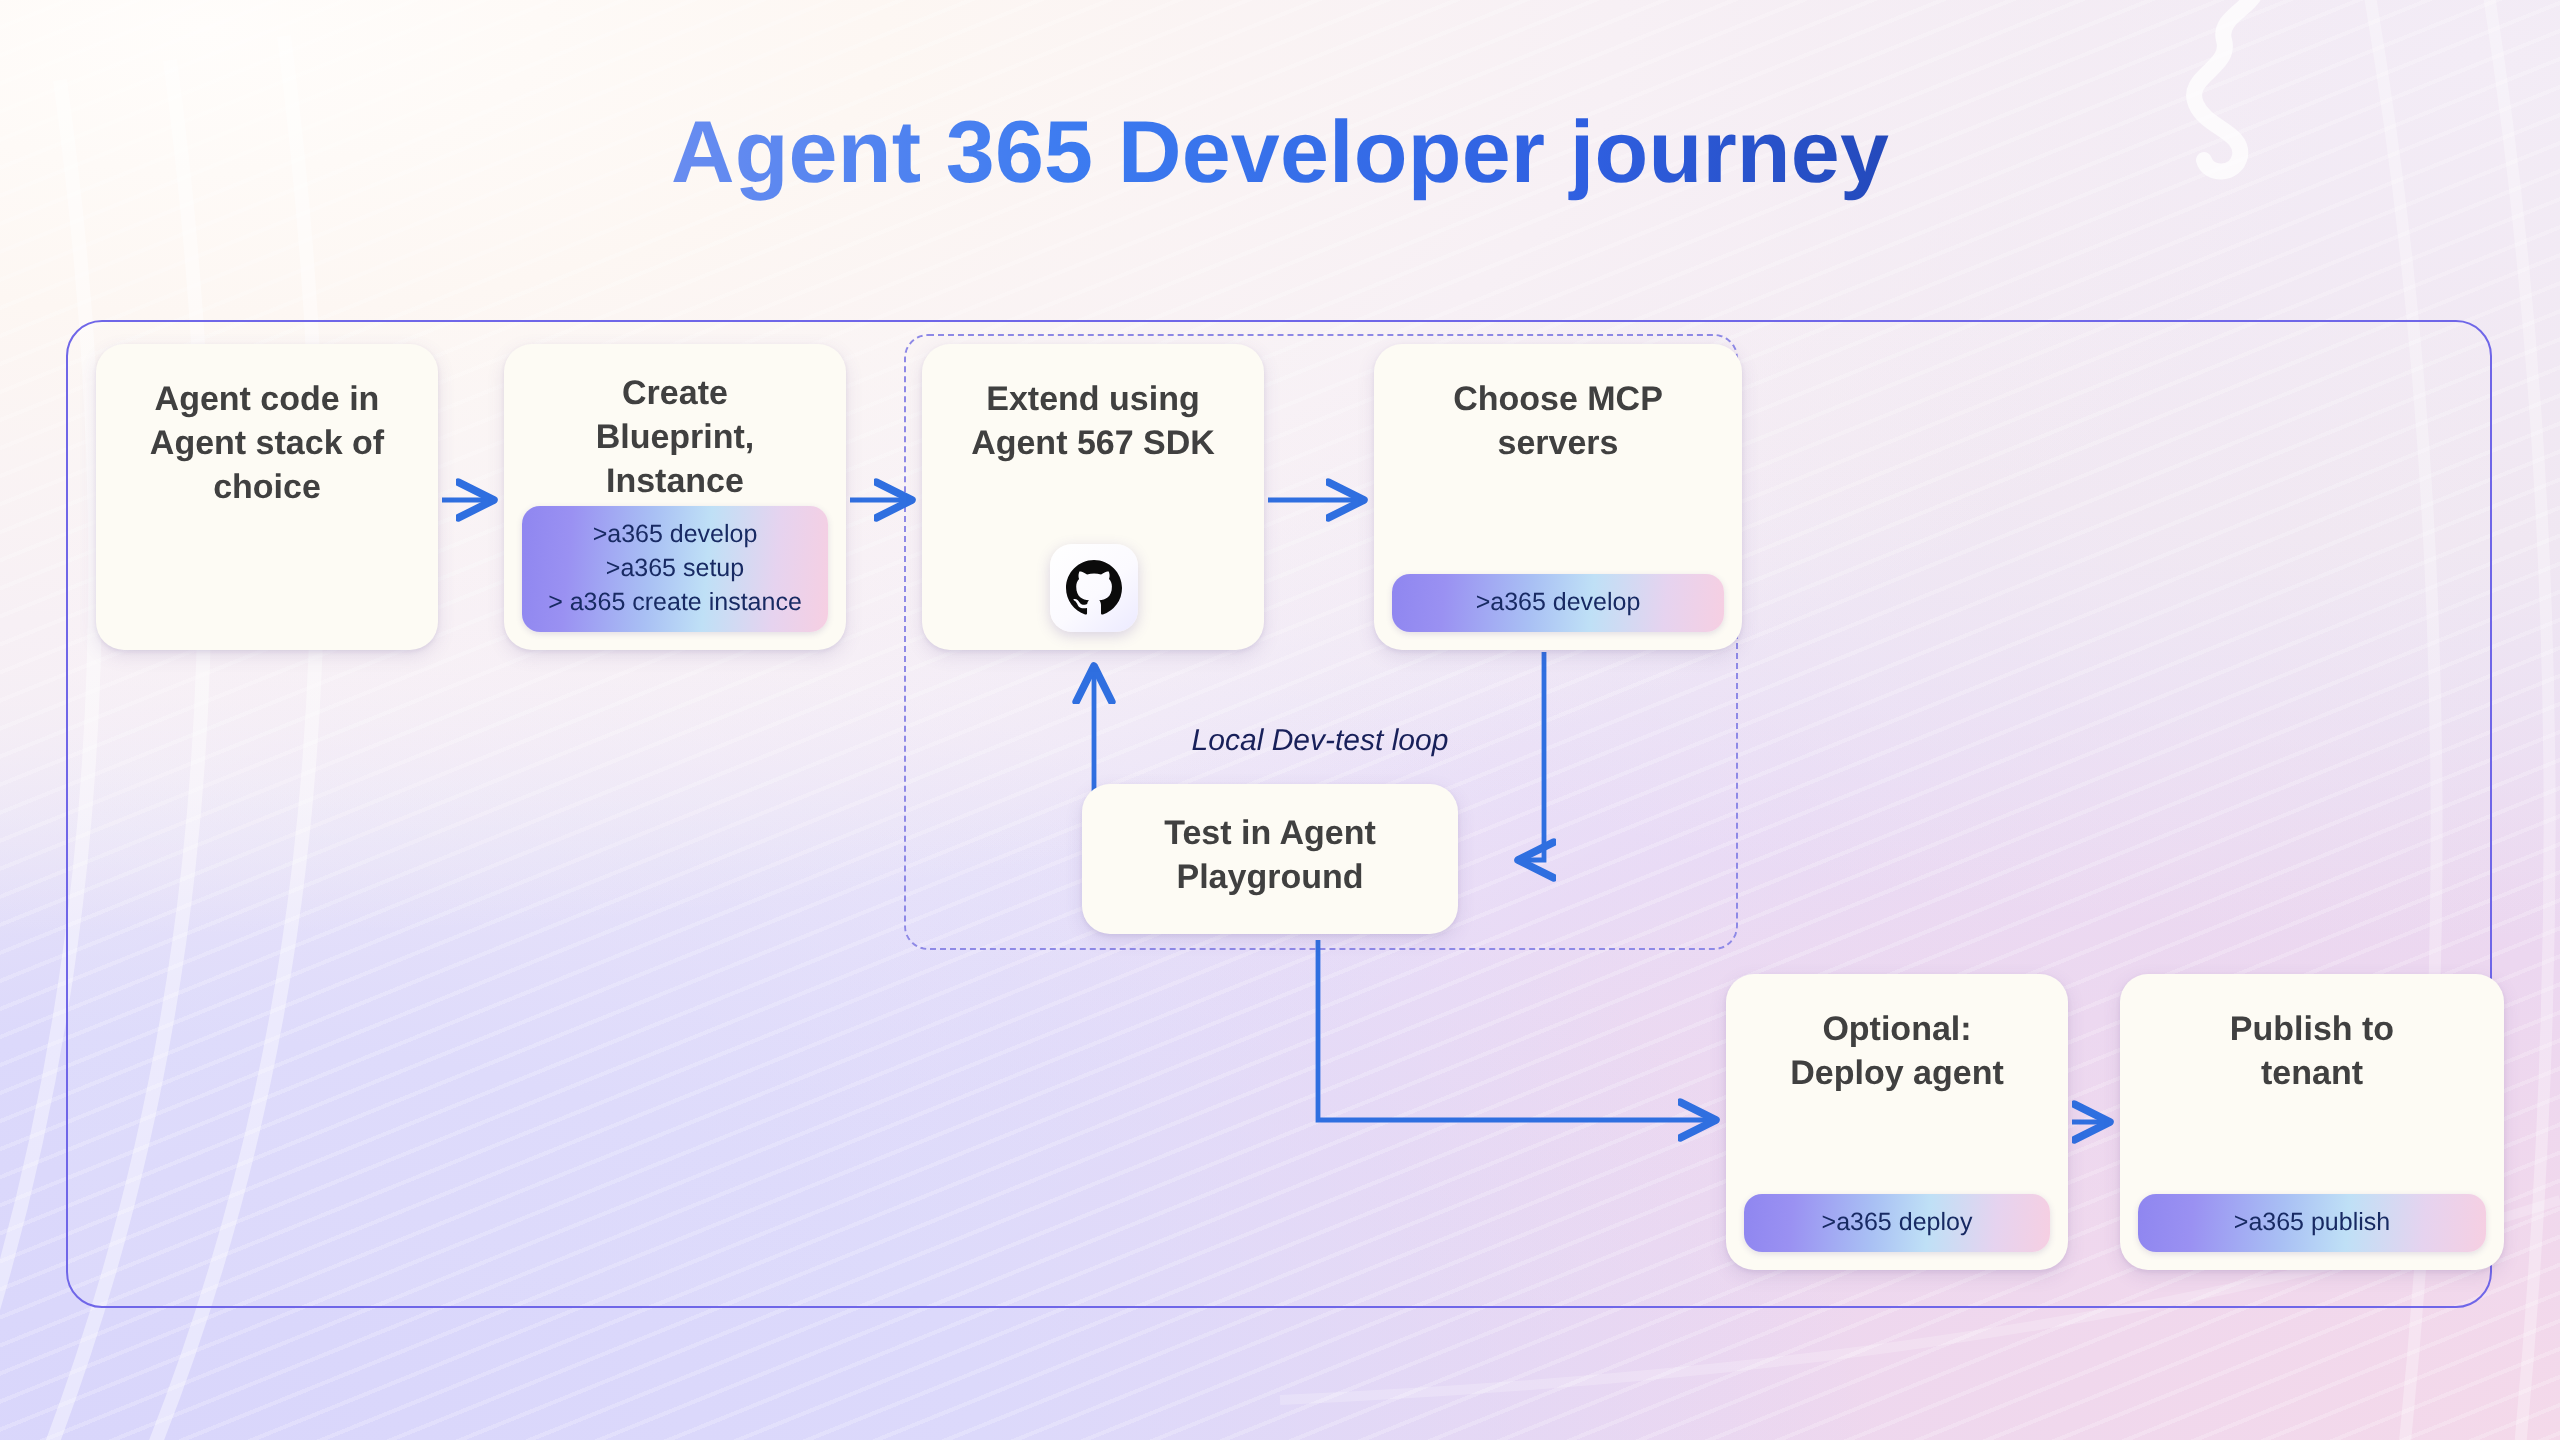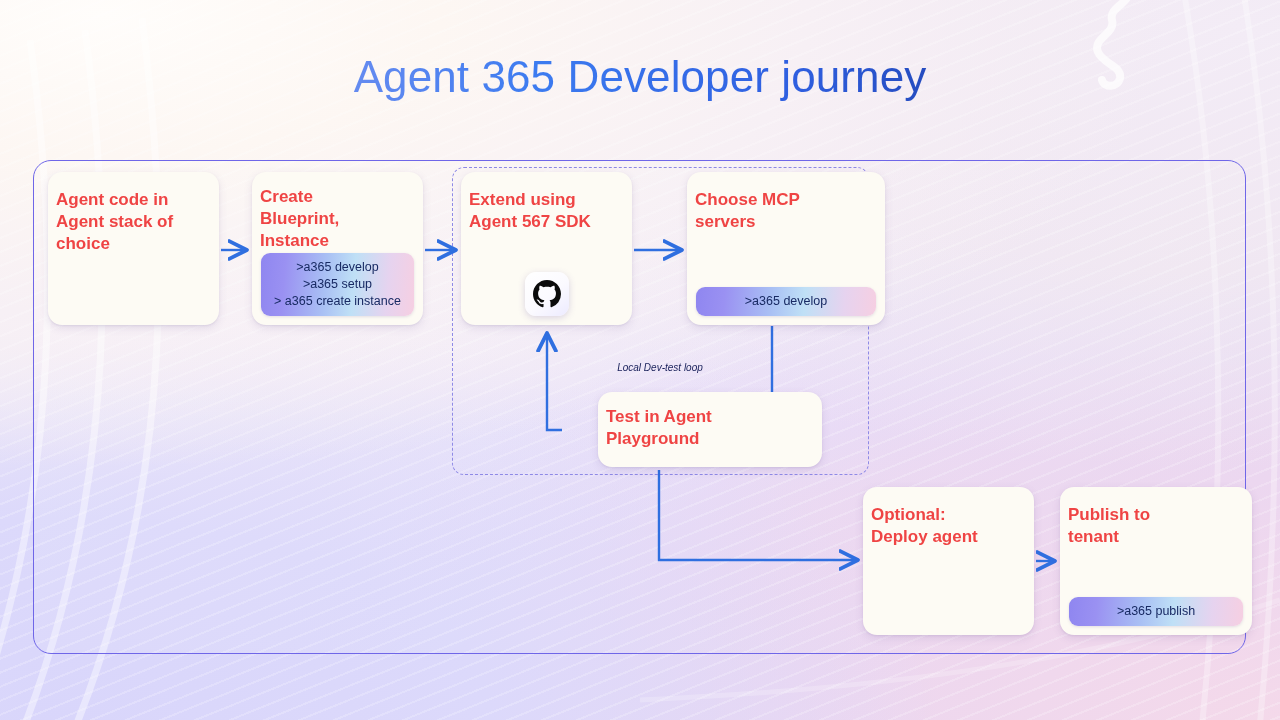--- a/index.html
+++ b/index.html
@@ -30,21 +30,21 @@
       rgba(255,255,255,0) 13px);
     opacity:.55;
   }
   #bg-arcs{position:absolute;inset:0;}
   #bg-squiggle{position:absolute;top:-6px;right:132px;}
 
   
   #page-title{
     position:absolute;top:52px;left:0;width:1280px;
     text-align:center;
-    font-size:44px;font-weight:normal;letter-spacing:.1px;
+    font-size:44px;font-weight:bold;letter-spacing:.1px;
     background:linear-gradient(90deg,#e08ae0 0%,#b07be8 9%,#6f8ff0 24%,#3c7bf0 42%,#2f5fe0 62%,#1e3ea8 80%,#132a6e 100%);
     -webkit-background-clip:text;background-clip:text;
     -webkit-text-fill-color:transparent;color:transparent;
     white-space:nowrap;
   }
 
   
   #flow-container{
     position:absolute;left:33px;top:160px;width:1213px;height:494px;
     border:1.4px solid #6f66e8;border-radius:18px;
@@ -62,22 +62,22 @@
   .card{
     position:absolute;
     background:#fdfbf4;
     border-radius:14px;
     box-shadow:0 3px 9px rgba(90,70,140,.13), 0 1px 2px rgba(90,70,140,.10);
     box-sizing:border-box;
     overflow:hidden;
   }
   .card-title{
     position:absolute;left:0;right:0;top:14px;
-    text-align:left;
-    color:#ef4444;
+    text-align:center;
+    color:#404040;
     font-weight:bold;
     font-size:17px;
     line-height:22px;
     padding:0 8px;
     box-sizing:border-box;
     white-space:pre-line;
   }
   .cmd-chip{
     position:absolute;left:9px;right:9px;
     border-radius:9px;
@@ -96,25 +96,25 @@
   #card-agent-code{left:48px;top:172px;width:171px;height:153px;}
   #card-agent-code .card-title{top:17px;}
 
   #card-create-blueprint{left:252px;top:172px;width:171px;height:153px;padding-left:12px;}
   #card-create-blueprint .card-title{top:14px;}
   #card-create-blueprint .cmd-chip{bottom:9px;}
 
   #card-extend-sdk{left:461px;top:172px;width:171px;height:153px;}
   #card-extend-sdk .card-title{top:17px;}
 
-  #card-choose-mcp{left:687px;top:172px;width:198px;height:153px;}
+  #card-choose-mcp{left:687px;top:172px;width:184px;height:153px;}
   #card-choose-mcp .card-title{top:17px;}
   #card-choose-mcp .cmd-chip{bottom:9px;}
 
-  #card-test-playground{left:598px;top:392px;width:224px;height:75px;}
+  #card-test-playground{left:541px;top:392px;width:188px;height:75px;}
   #card-test-playground .card-title{top:14px;}
 
   #card-deploy-agent{left:863px;top:487px;width:171px;height:148px;}
   #card-deploy-agent .card-title{top:17px;}
   #card-deploy-agent .cmd-chip{bottom:9px;}
 
   #card-publish-tenant{left:1060px;top:487px;width:192px;height:148px;}
   #card-publish-tenant .card-title{top:17px;}
   #card-publish-tenant .cmd-chip{bottom:9px;}
 
@@ -124,21 +124,21 @@
     border-radius:11px;
     background:linear-gradient(140deg,#ffffff 0%,#fbfaff 55%,#eceaff 100%);
     box-shadow:0 2px 7px rgba(90,70,160,.22);
     display:flex;align-items:center;justify-content:center;
   }
 
   
   #loop-label{
     position:absolute;left:560px;top:362px;width:200px;
     text-align:center;
-    font-style:italic;font-size:10px;color:#18205a;
+    font-style:italic;font-size:15px;color:#18205a;
   }
 
   
   #arrows{position:absolute;left:0;top:0;width:1280px;height:720px;pointer-events:none;}
 </style>
 </head>
 <body>
 
 <div id="bg-base"></div>
 <div id="bg-stripes"></div>
@@ -227,19 +227,20 @@
 <div id="loop-label">Local Dev-test loop</div>
 
 <div class="card" id="card-test-playground">
   <div class="card-title">Test in Agent
 Playground</div>
 </div>
 
 <div class="card" id="card-deploy-agent">
   <div class="card-title">Optional:
 Deploy agent</div>
+  <div class="cmd-chip">&gt;a365 deploy</div>
 </div>
 
 <div class="card" id="card-publish-tenant">
   <div class="card-title">Publish to
 tenant</div>
   <div class="cmd-chip">&gt;a365 publish</div>
 </div>
 
 </body></html>

